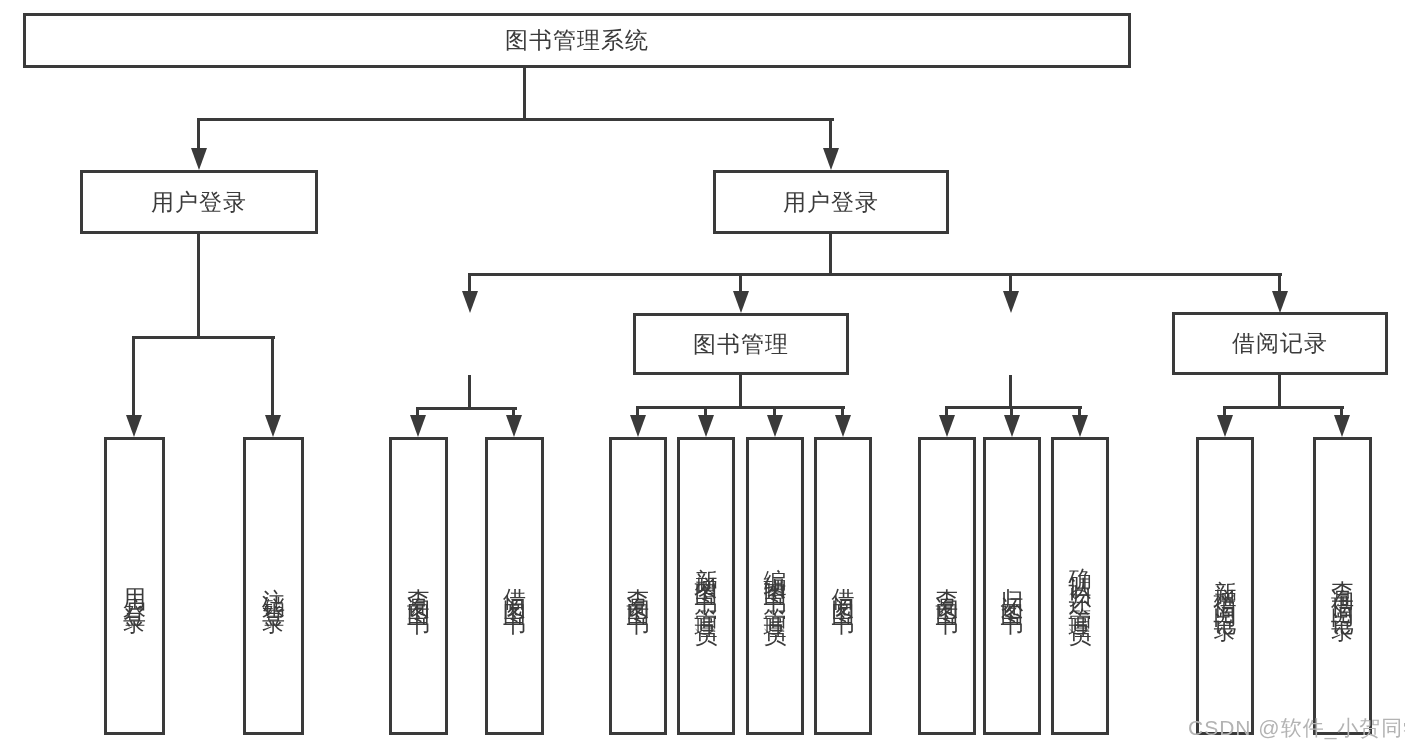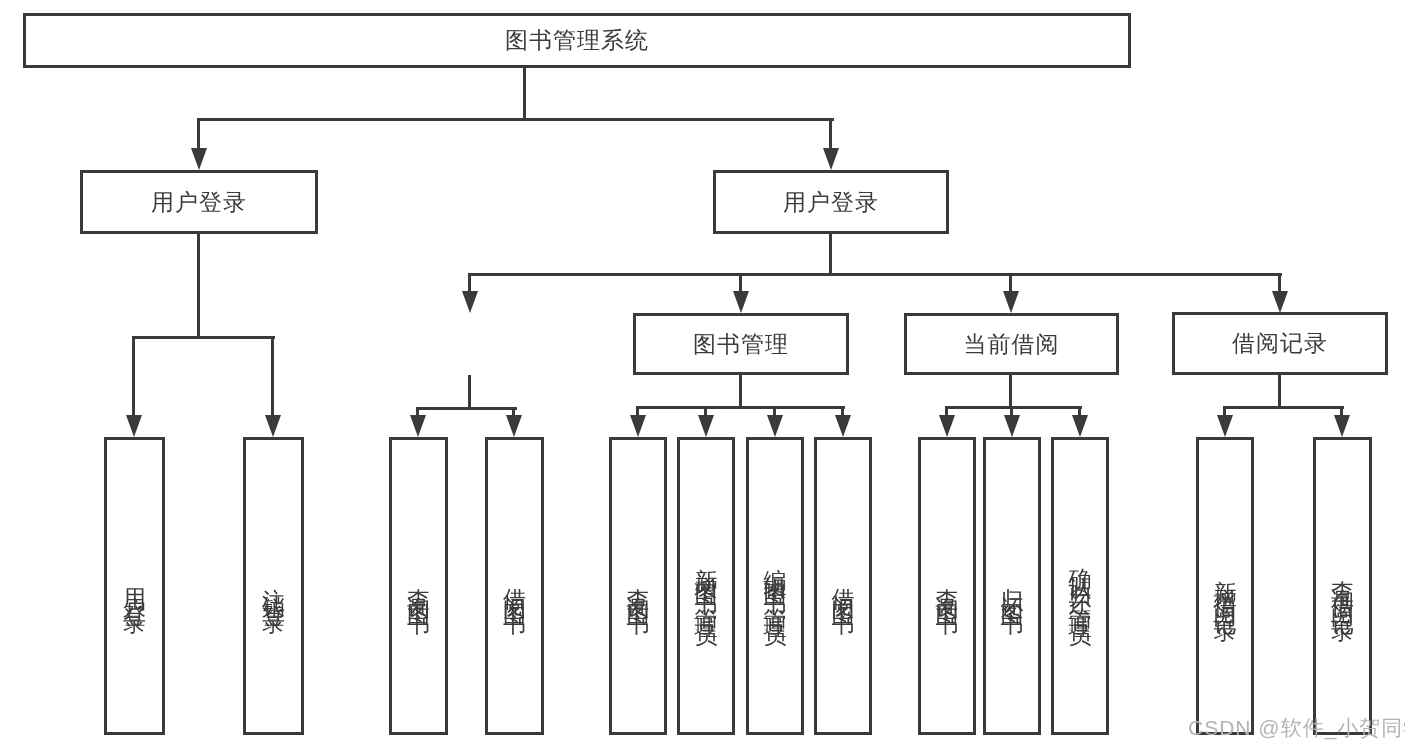--- a/index.html
+++ b/index.html
@@ -99,23 +99,20 @@
   <div class="vl" style="left:739px;top:273px;height:22px"></div>
   <div class="ar" style="left:733px;top:291px"></div>
   <div class="vl" style="left:1009px;top:273px;height:22px"></div>
   <div class="ar" style="left:1003px;top:291px"></div>
   <div class="vl" style="left:1278px;top:273px;height:22px"></div>
   <div class="ar" style="left:1272px;top:291px"></div>
 
   <div class="box" style="left:633px;top:313px;width:216px;height:62px">
     <span>图书管理</span>
   </div>
-  <div class="box" style="left:904px;top:313px;width:215px;height:62px">
-    <span>当前借阅</span>
-  </div>
   <div class="box" style="left:1172px;top:312px;width:216px;height:63px">
     <span>借阅记录</span>
   </div>
 
   <div class="vl" style="left:468px;top:375px;height:34px"></div>
   <div class="hl" style="left:417px;top:407px;width:100px"></div>
   <div class="vl" style="left:416px;top:407px;height:12px"></div>
   <div class="ar" style="left:410px;top:415px"></div>
   <div class="vl" style="left:512px;top:407px;height:12px"></div>
   <div class="ar" style="left:506px;top:415px"></div>

